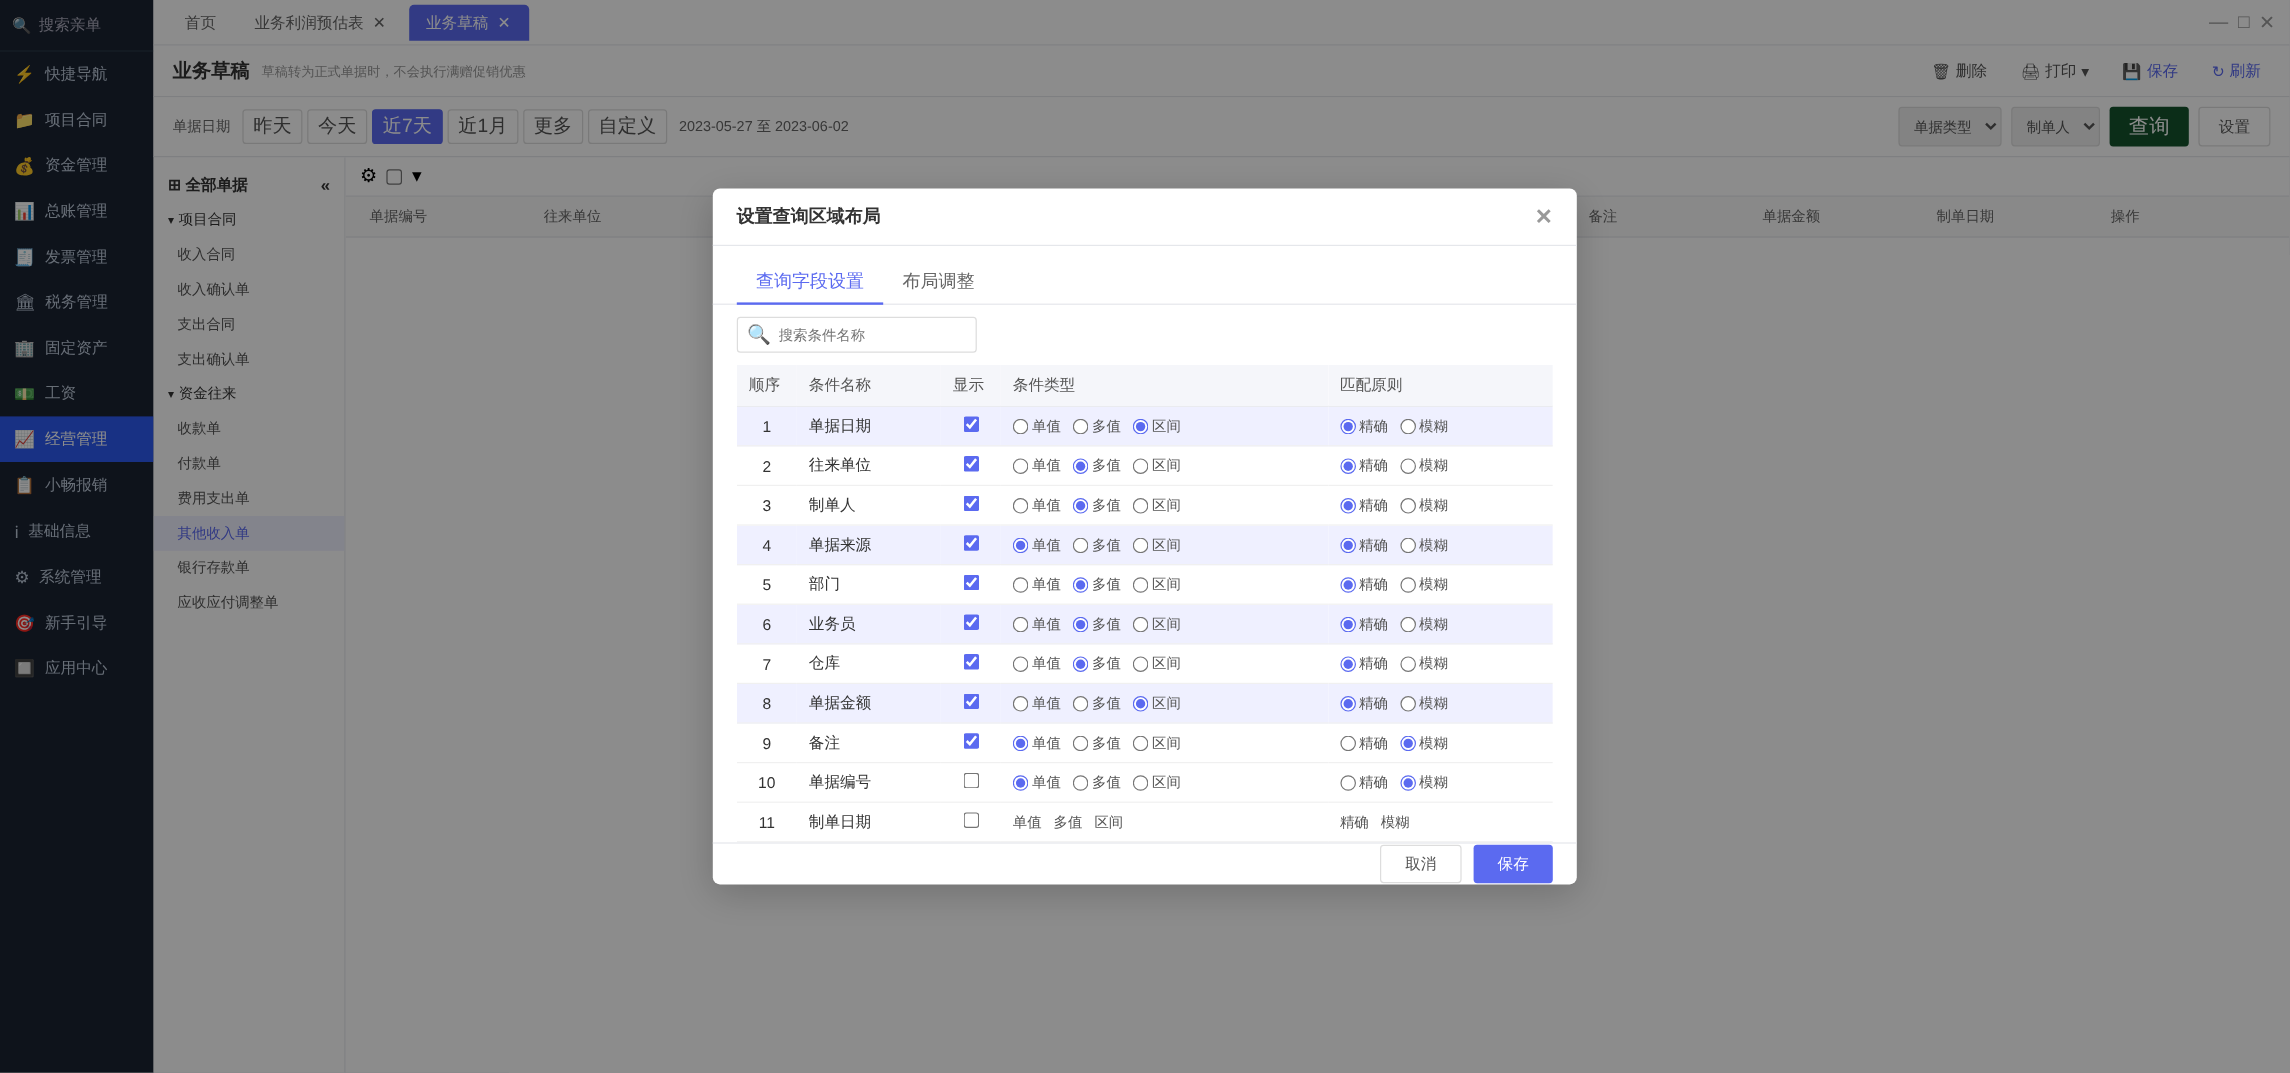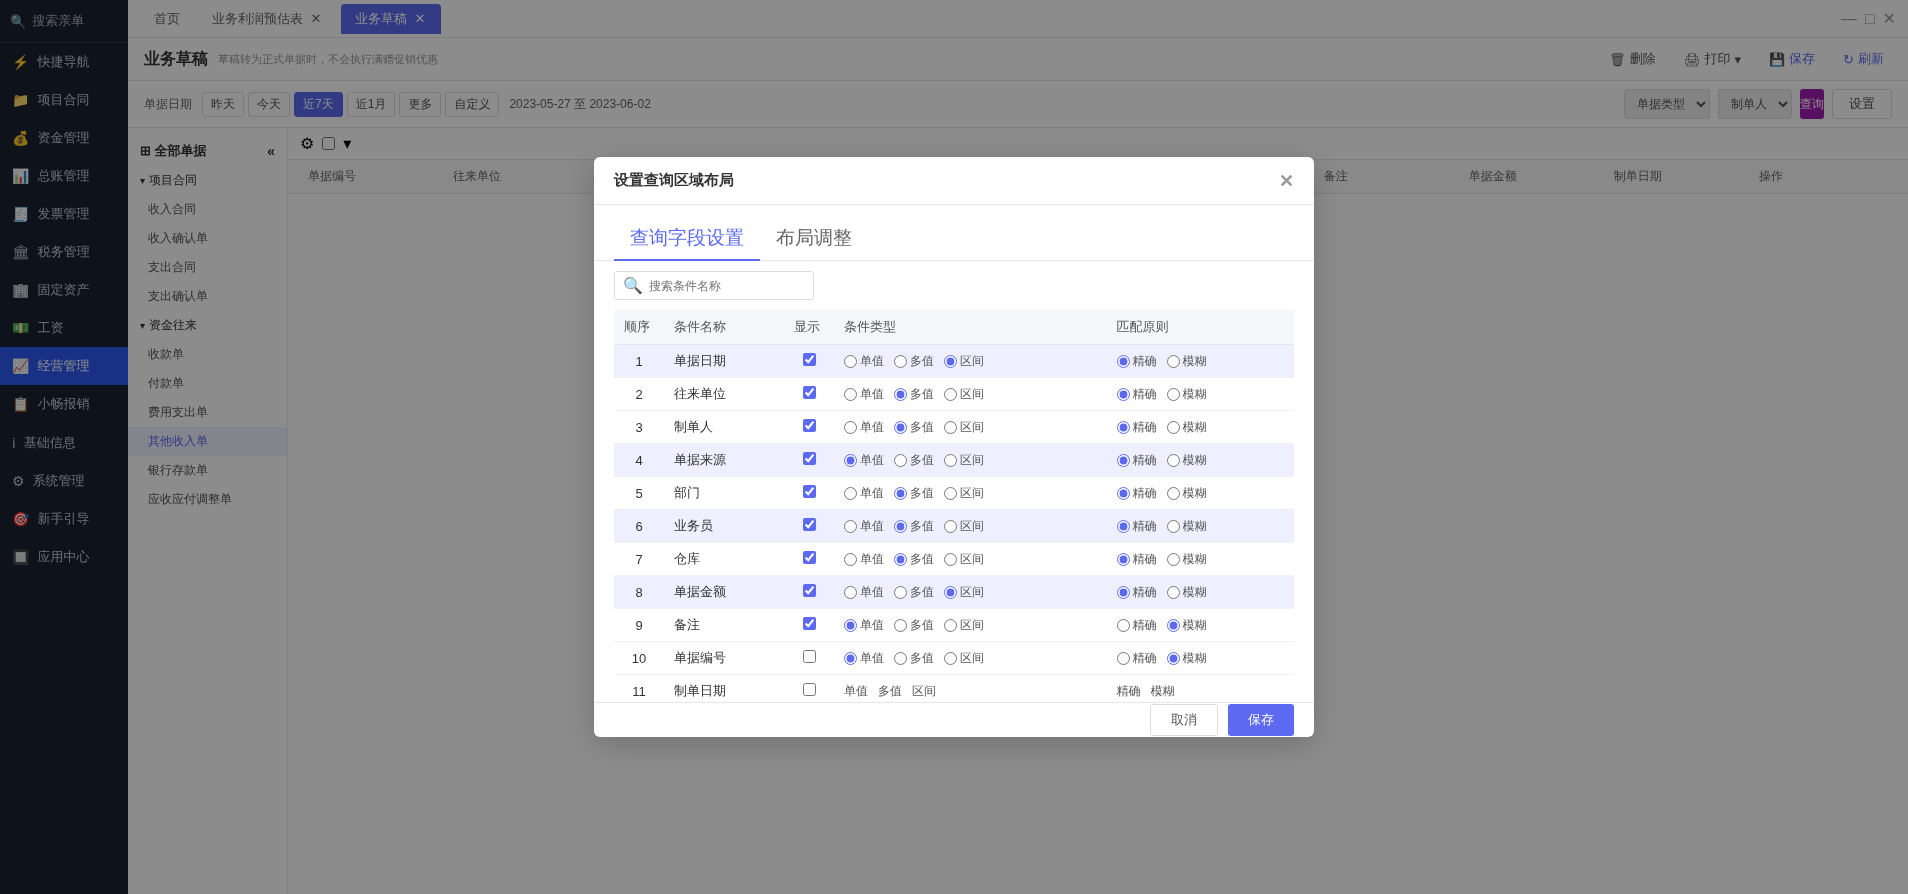--- a/index.html
+++ b/index.html
@@ -110,39 +110,39 @@
       display: flex;
       align-items: center;
       gap: 10px;
       flex-wrap: wrap;
     }
     .filter-label { font-size: 12px; color: #666; white-space: nowrap; }
     .filter-btn {
       padding: 3px 8px;
       border: 1px solid #ddd;
       border-radius: 3px;
-      font-size: 12px;
+      font-size: 16px;
       cursor: pointer;
       color: #555;
       background: #fff;
     }
     .filter-btn.active {
       background: #5b6af0;
       color: #fff;
       border-color: #5b6af0;
     }
     .filter-date { font-size: 12px; color: #666; }
     .filter-right { margin-left: auto; display: flex; gap: 8px; }
     .btn-query {
-      background: #a21caf;
+      background: #14532d;
       color: #fff;
       border: none;
-      padding: 5px 0;
+      padding: 5px 16px;
       border-radius: 3px;
-      font-size: 12px;
+      font-size: 17px;
       cursor: pointer;
     }
     .btn-set {
       background: #fff;
       color: #555;
       border: 1px solid #ddd;
       padding: 5px 16px;
       border-radius: 3px;
       font-size: 13px;
       cursor: pointer;
@@ -279,21 +279,21 @@
       line-height: 1;
     }
     .dialog-tabs {
       display: flex;
       gap: 0;
       padding: 12px 20px 0;
       border-bottom: 1px solid #e5e7eb;
     }
     .dialog-tab {
       padding: 8px 16px;
-      font-size: 19px;
+      font-size: 15px;
       color: #666;
       cursor: pointer;
       border-bottom: 2px solid transparent;
       margin-bottom: -1px;
     }
     .dialog-tab.active {
       color: #5b6af0;
       border-bottom-color: #5b6af0;
       font-weight: 500;
     }

